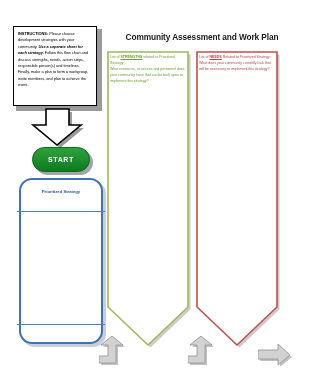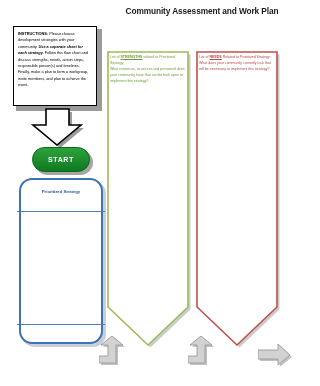--- a/index.html
+++ b/index.html
@@ -8,21 +8,21 @@
     background:#ffffff;
     font-family:"Liberation Sans", sans-serif;
     overflow:hidden;
     position:relative;
   }
   #canvas{position:absolute;inset:0;width:298px;height:386px;}
 
   
   .title{
     position:absolute;
-    left:112px; top:6px; width:180px;
+    left:112px; top:32px; width:180px;
     text-align:center;
     font-size:8.3px;
     font-weight:bold;
     color:#1a1a1a;
     letter-spacing:-0.1px;
     line-height:10px;
   }
 
   
   .instr-shadow{

